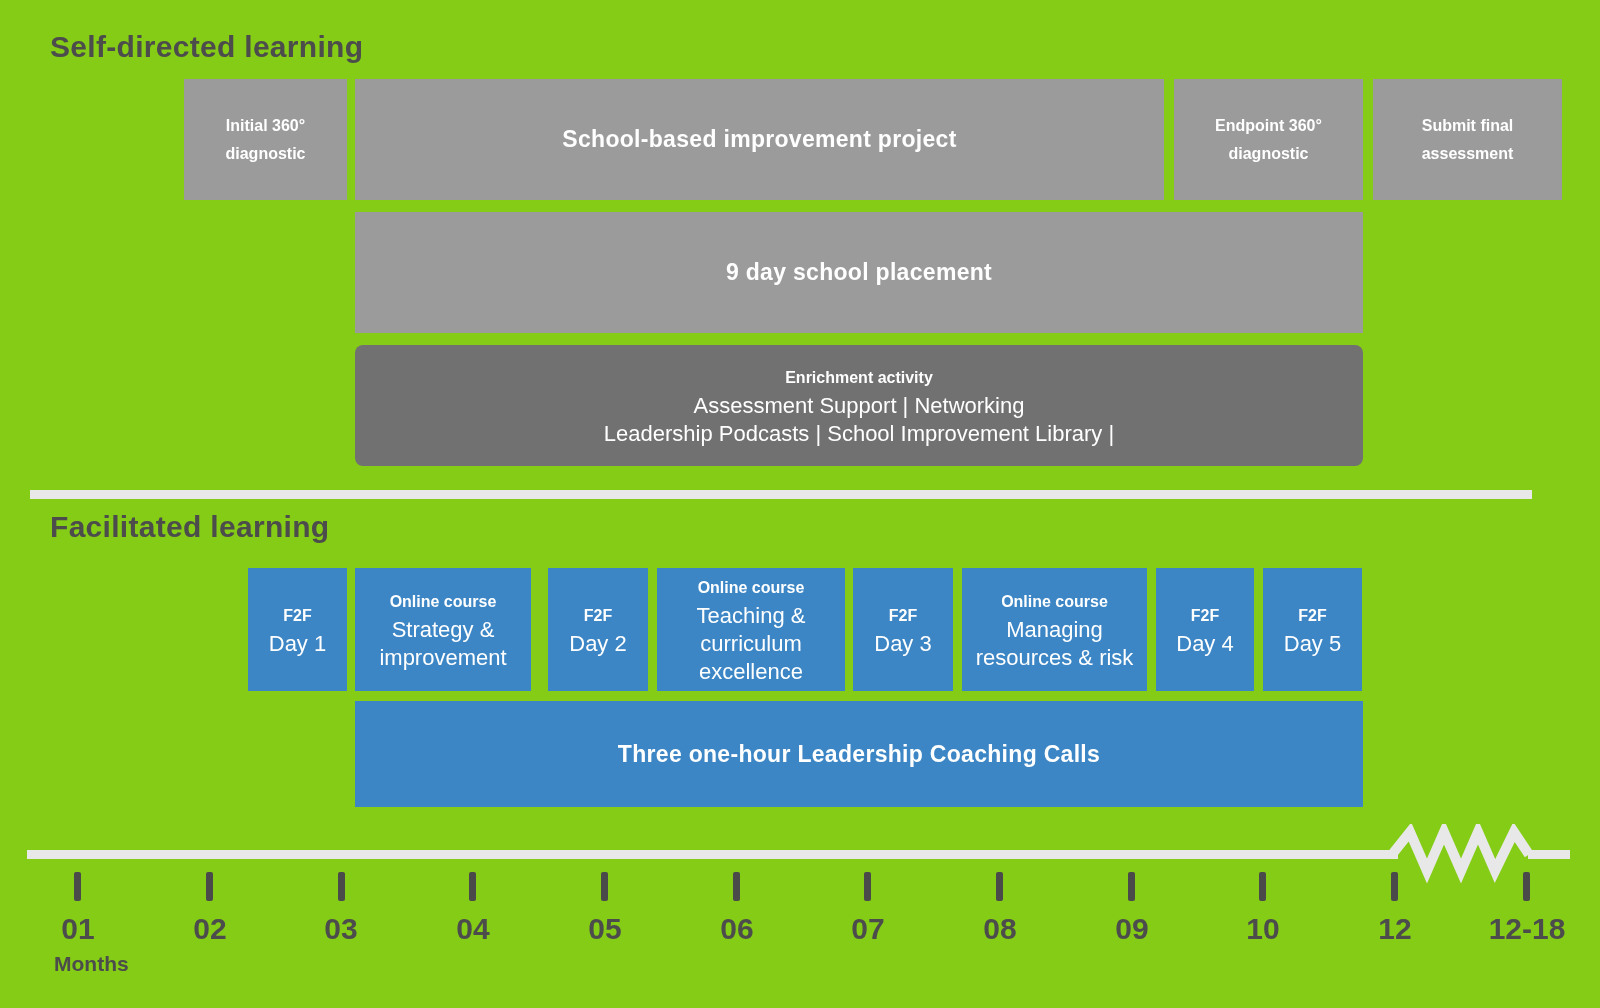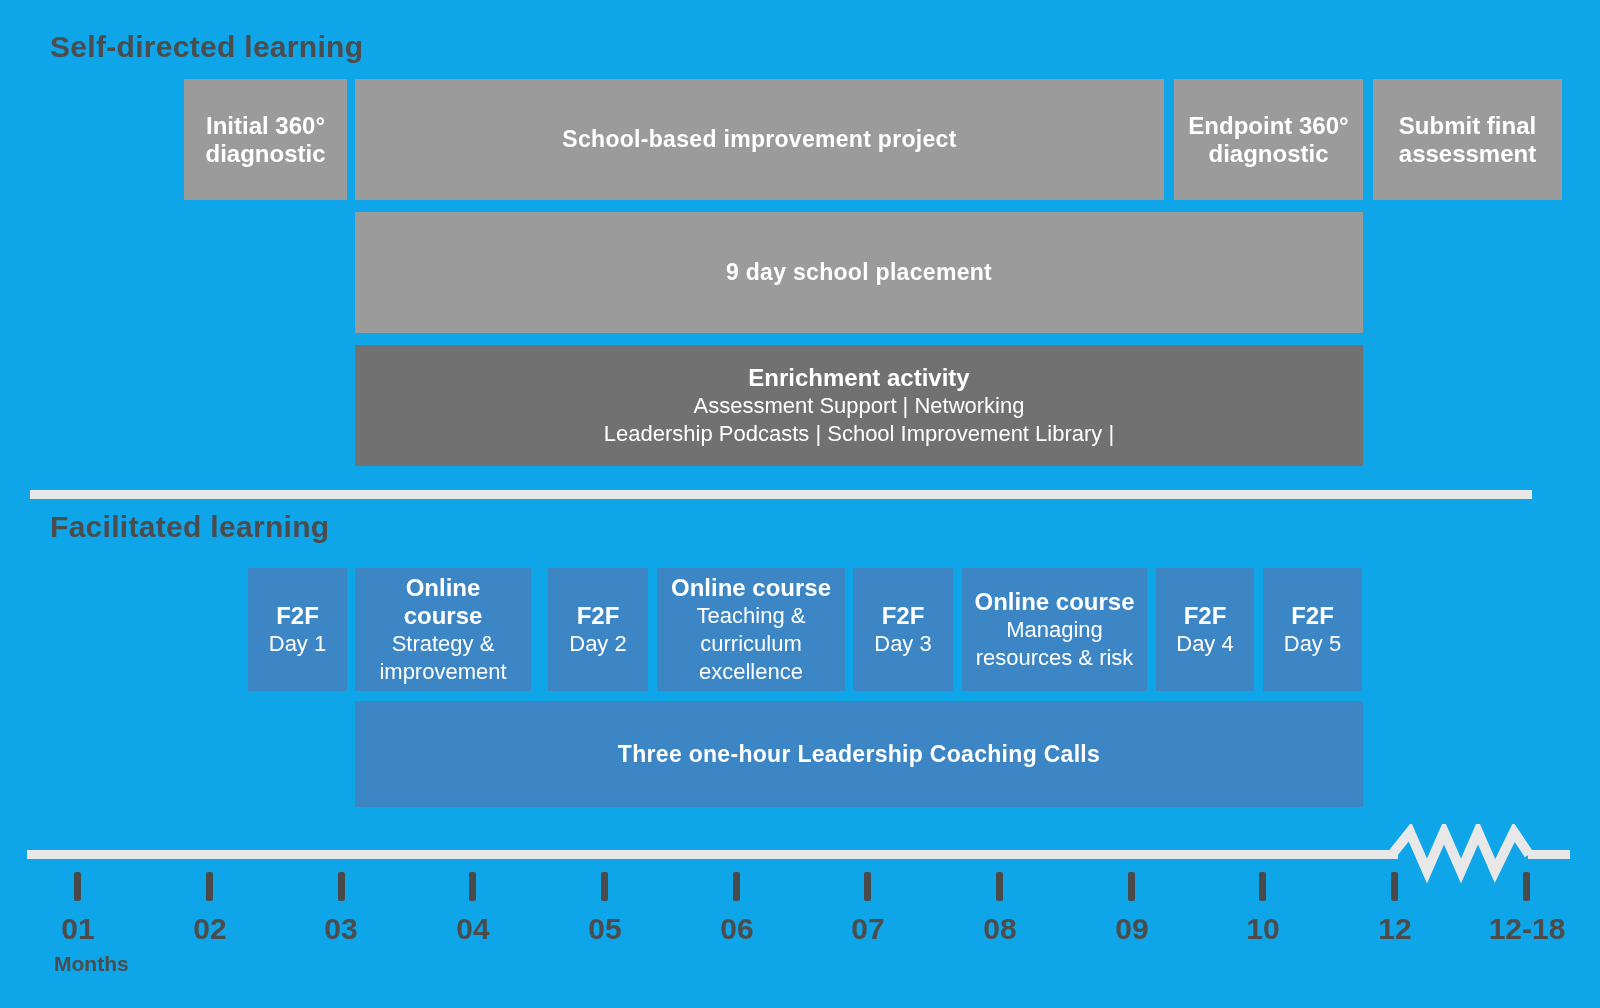--- a/index.html
+++ b/index.html
@@ -1,20 +1,20 @@
 <!DOCTYPE html>
 <html><head>
 <meta charset="utf-8">
 <style>
   html,body{margin:0;padding:0;background:#ffffff;}
   #stage{
     position:relative;
     width:1600px;
     height:1008px;
-    background:#0ea5e9;
+    background:#84cc16;
     font-family:"Liberation Sans", sans-serif;
     overflow:hidden;
   }
   .section-h{
     position:absolute;
     font-size:30px;
     font-weight:bold;
     color:#4c4c4c;
     letter-spacing:.3px;
     white-space:nowrap;
@@ -26,21 +26,21 @@
     align-items:center;
     justify-content:center;
     text-align:center;
     color:#ffffff;
     box-sizing:border-box;
     padding:6px 10px;
   }
   .gray{background:#9b9b9b;}
   .darkgray{background:#717171;}
   .blue{background:#3c86c5;}
-  .t{font-weight:bold;font-size:24px;line-height:28px;}
+  .t{font-weight:bold;font-size:16px;line-height:28px;}
   .t-lg{font-weight:bold;font-size:23px;line-height:29px;letter-spacing:.3px;}
   .s{font-weight:normal;font-size:22px;line-height:28px;}
   .divider{
     position:absolute;
     background:#e8e8e8;
   }
   .tick{
     position:absolute;
     width:7px;height:29px;
     background:#4a4a4a;
@@ -81,21 +81,21 @@
   </div>
 
   <div class="box gray" style="left:1373px;top:79px;width:189px;height:121px;">
     <span class="t">Submit final assessment</span>
   </div>
 
   <div class="box gray" style="left:355px;top:212px;width:1008px;height:121px;">
     <span class="t-lg">9 day school placement</span>
   </div>
 
-  <div class="box darkgray" style="left:355px;top:345px;width:1008px;height:121px;">
+  <div class="box darkgray" style="left:355px;top:345px;width:1008px;height:121px;border-radius:8px;">
     <span class="t">Enrichment activity</span>
     <span class="s">Assessment Support  |  Networking</span>
     <span class="s">Leadership Podcasts  |  School Improvement Library  |</span>
   </div>
 
   <div class="divider" style="left:30px;top:490px;width:1502px;height:9px;"></div>
 
   <div class="section-h" style="left:50px;top:510px;">Facilitated learning</div>
 
 

